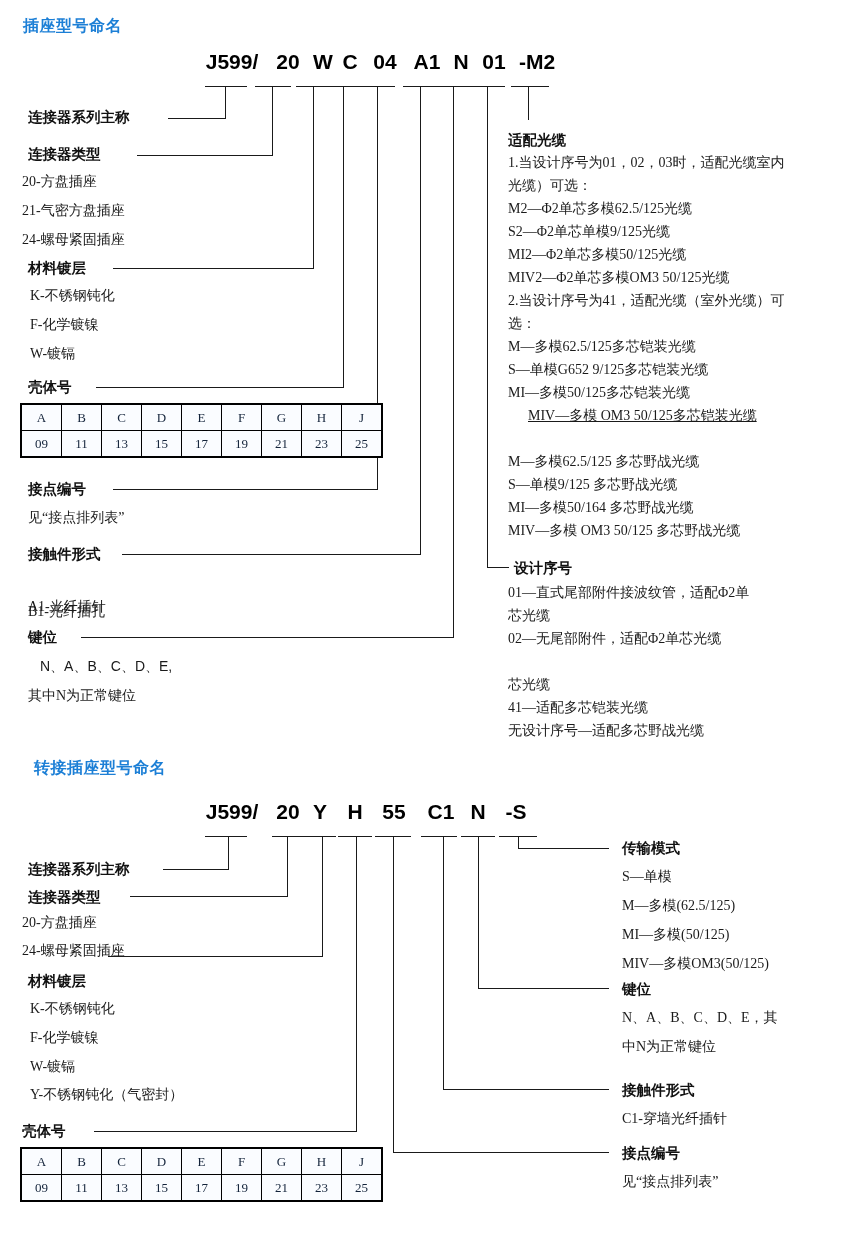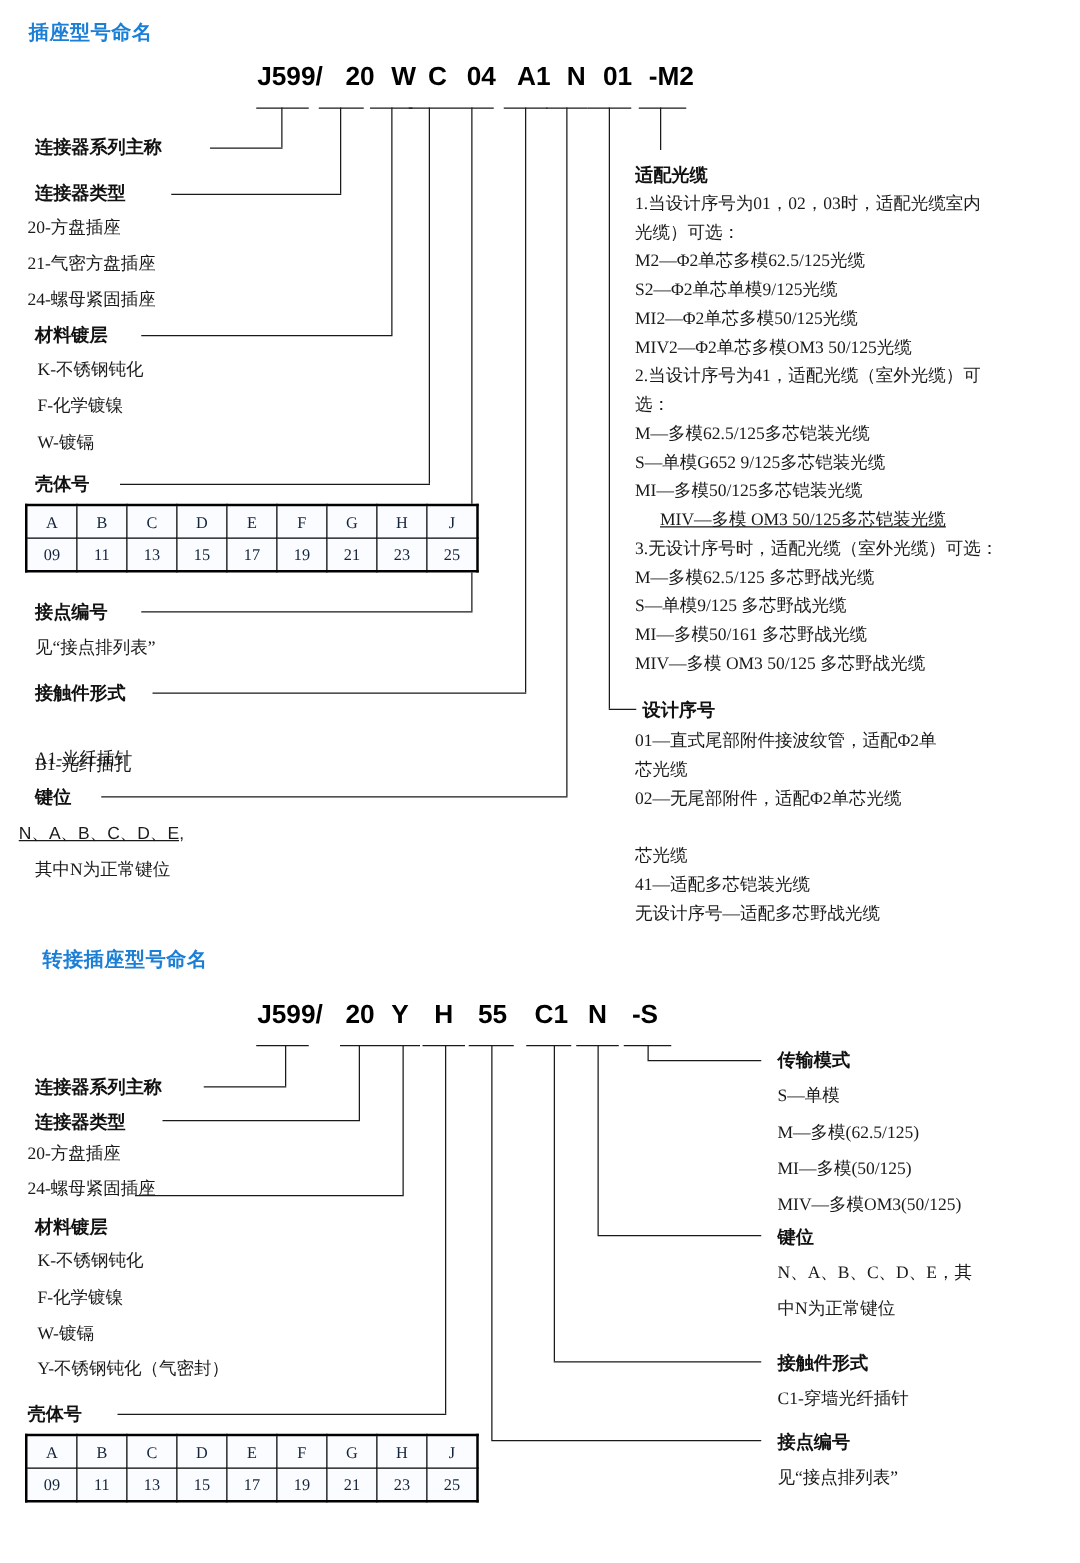--- a/index.html
+++ b/index.html
@@ -181,40 +181,39 @@
     </table>
 
   <div class="lbl" style="left:28px; top:480px;">接点编号</div>
   <div class="sub" style="left:28px; top:509px;">见“接点排列表”</div>
 
   <div class="lbl" style="left:28px; top:545px;">接触件形式</div>
   <div class="sub" style="left:28px; top:574px;margin-top:24px;">A1-光纤插针</div>
   <div class="sub" style="left:28px; top:603px;">B1-光纤插孔</div>
 
   <div class="lbl" style="left:28px; top:628px;">键位</div>
-  <div class="sub-sans" style="left:15px; top:658px;text-decoration:underline;">N、A、B、C、D、E,</div>
+  <div class="sub-sans" style="left:40px; top:658px;">N、A、B、C、D、E,</div>
   <div class="sub" style="left:28px; top:687px;">其中N为正常键位</div>
 
   <div class="lbl" style="left:508px; top:131px;">适配光缆</div>
   <div class="sub" style="left:508px; top:154px;">1.当设计序号为01，02，03时，适配光缆室内</div>
   <div class="sub" style="left:508px; top:177px;">光缆）可选：</div>
   <div class="sub" style="left:508px; top:200px;">M2—Φ2单芯多模62.5/125光缆</div>
   <div class="sub" style="left:508px; top:223px;">S2—Φ2单芯单模9/125光缆</div>
   <div class="sub" style="left:508px; top:246px;">MI2—Φ2单芯多模50/125光缆</div>
   <div class="sub" style="left:508px; top:269px;text-align:center;">MIV2—Φ2单芯多模OM3  50/125光缆</div>
   <div class="sub" style="left:508px; top:292px;">2.当设计序号为41，适配光缆（室外光缆）可</div>
   <div class="sub" style="left:508px; top:315px;">选：</div>
   <div class="sub" style="left:508px; top:338px;">M—多模62.5/125多芯铠装光缆</div>
   <div class="sub" style="left:508px; top:361px;">S—单模G652 9/125多芯铠装光缆</div>
   <div class="sub" style="left:508px; top:384px;">MI—多模50/125多芯铠装光缆</div>
   <div class="sub" style="left:528px; top:407px;text-decoration:underline;">MIV—多模 OM3 50/125多芯铠装光缆</div>
-  <div class="sub" style="left:508px; top:430px;">3.无设计序号时，适配光缆（室外光缆）可选：</div>
   <div class="sub" style="left:508px; top:453px;">M—多模62.5/125 多芯野战光缆</div>
   <div class="sub" style="left:508px; top:476px;">S—单模9/125 多芯野战光缆</div>
-  <div class="sub" style="left:508px; top:499px;">MI—多模50/161 多芯野战光缆</div>
+  <div class="sub" style="left:508px; top:499px;">MI—多模50/164 多芯野战光缆</div>
   <div class="sub" style="left:508px; top:522px;">MIV—多模 OM3 50/125 多芯野战光缆</div>
 
   <div class="lbl" style="left:514px; top:559px;">设计序号</div>
   <div class="sub" style="left:508px; top:584px;">01—直式尾部附件接波纹管，适配Φ2单</div>
   <div class="sub" style="left:508px; top:607px;">芯光缆</div>
   <div class="sub" style="left:508px; top:630px;">02—无尾部附件，适配Φ2单芯光缆</div>
   <div class="sub" style="left:508px; top:676px;">芯光缆</div>
   <div class="sub" style="left:508px; top:699px;">41—适配多芯铠装光缆</div>
   <div class="sub" style="left:508px; top:722px;">无设计序号—适配多芯野战光缆</div>
 

